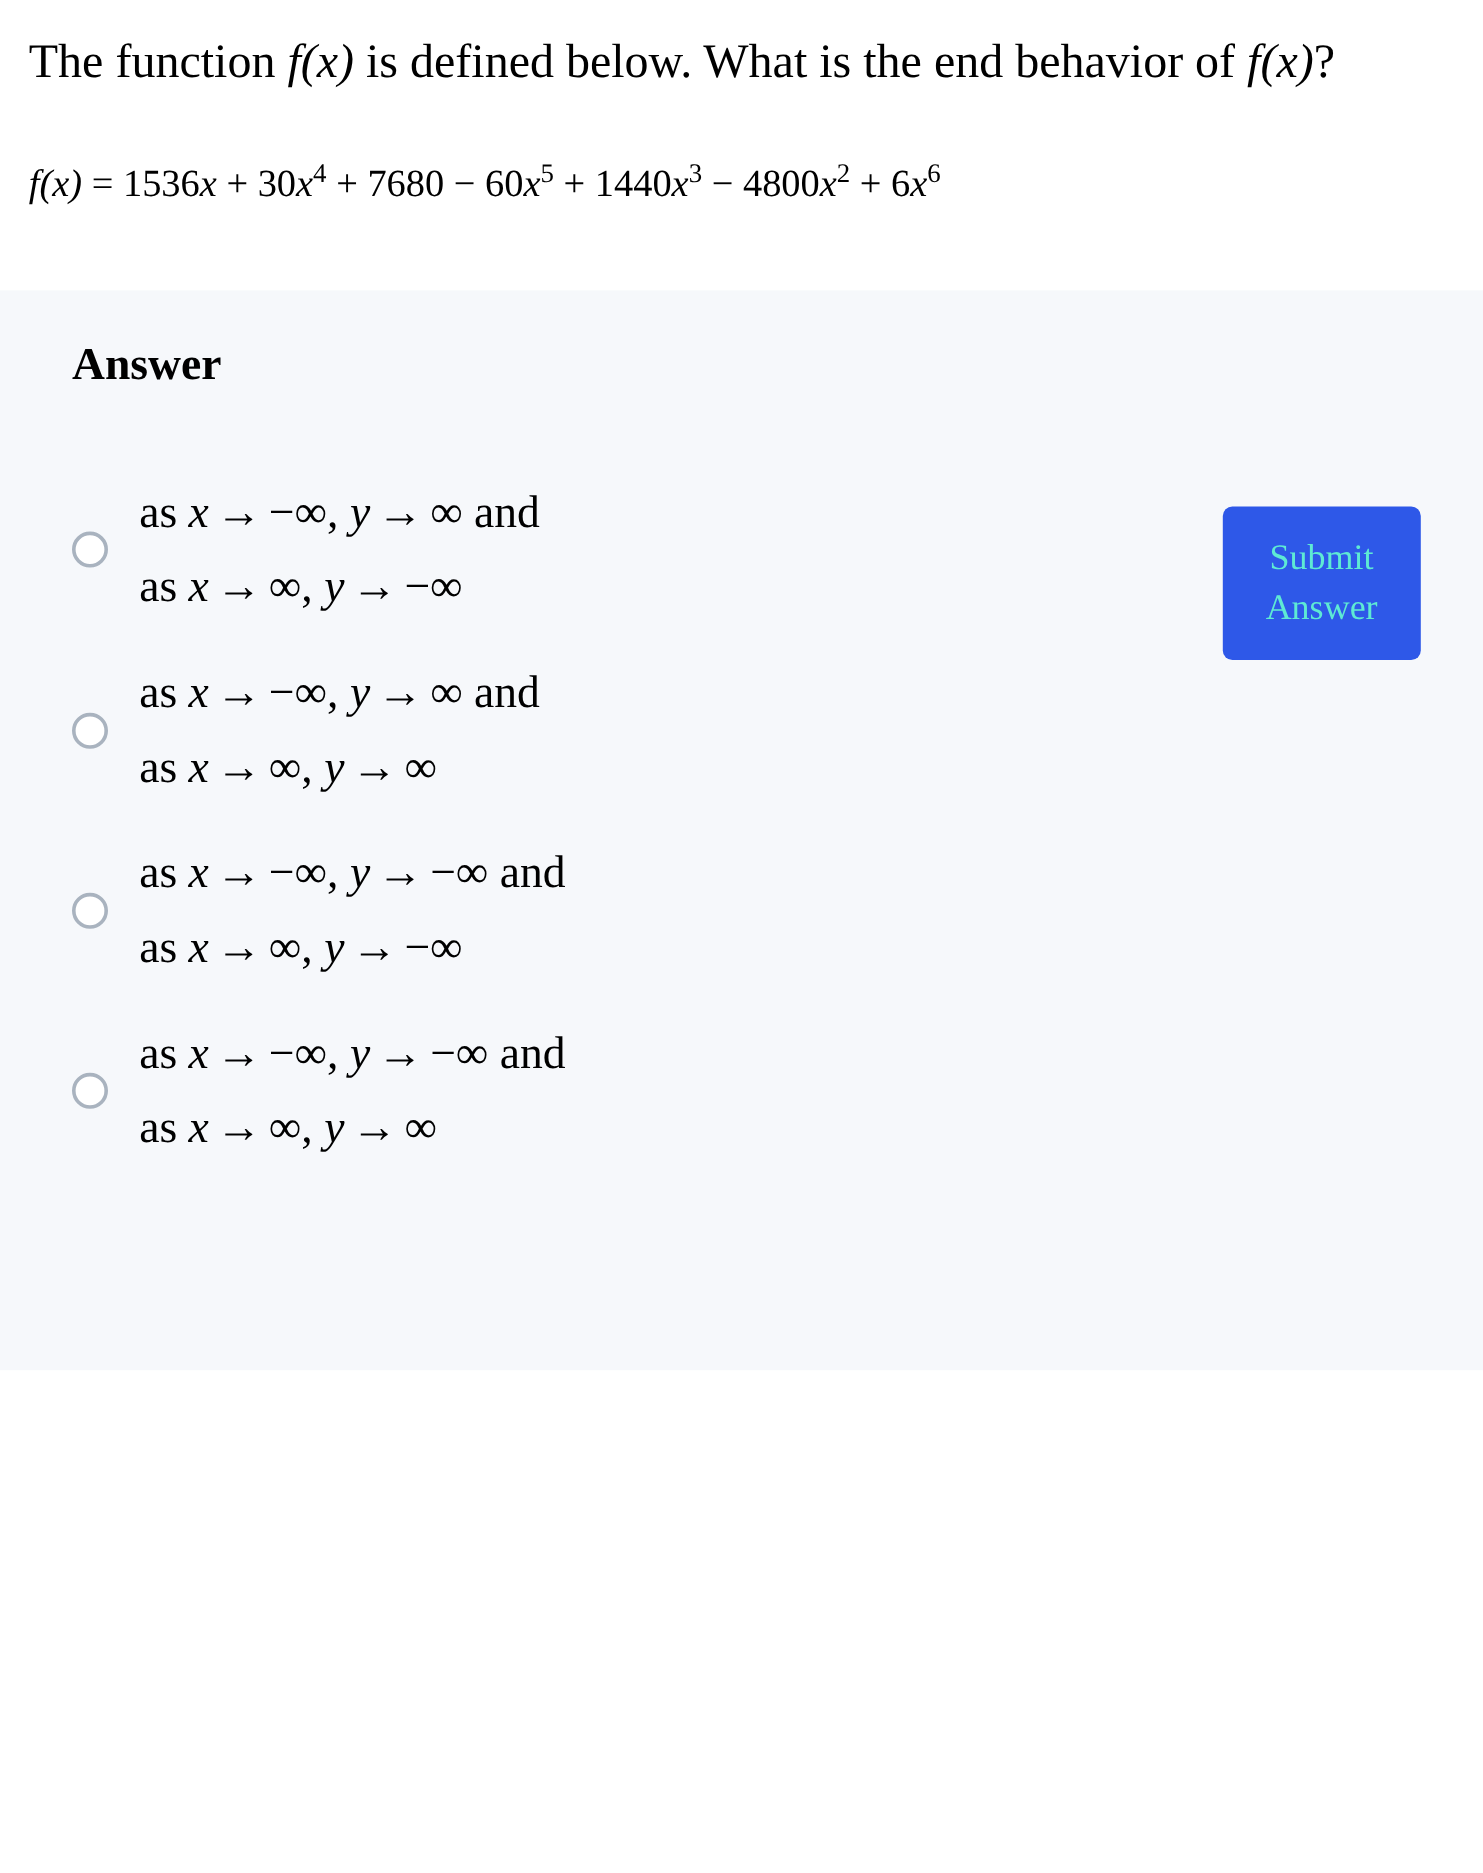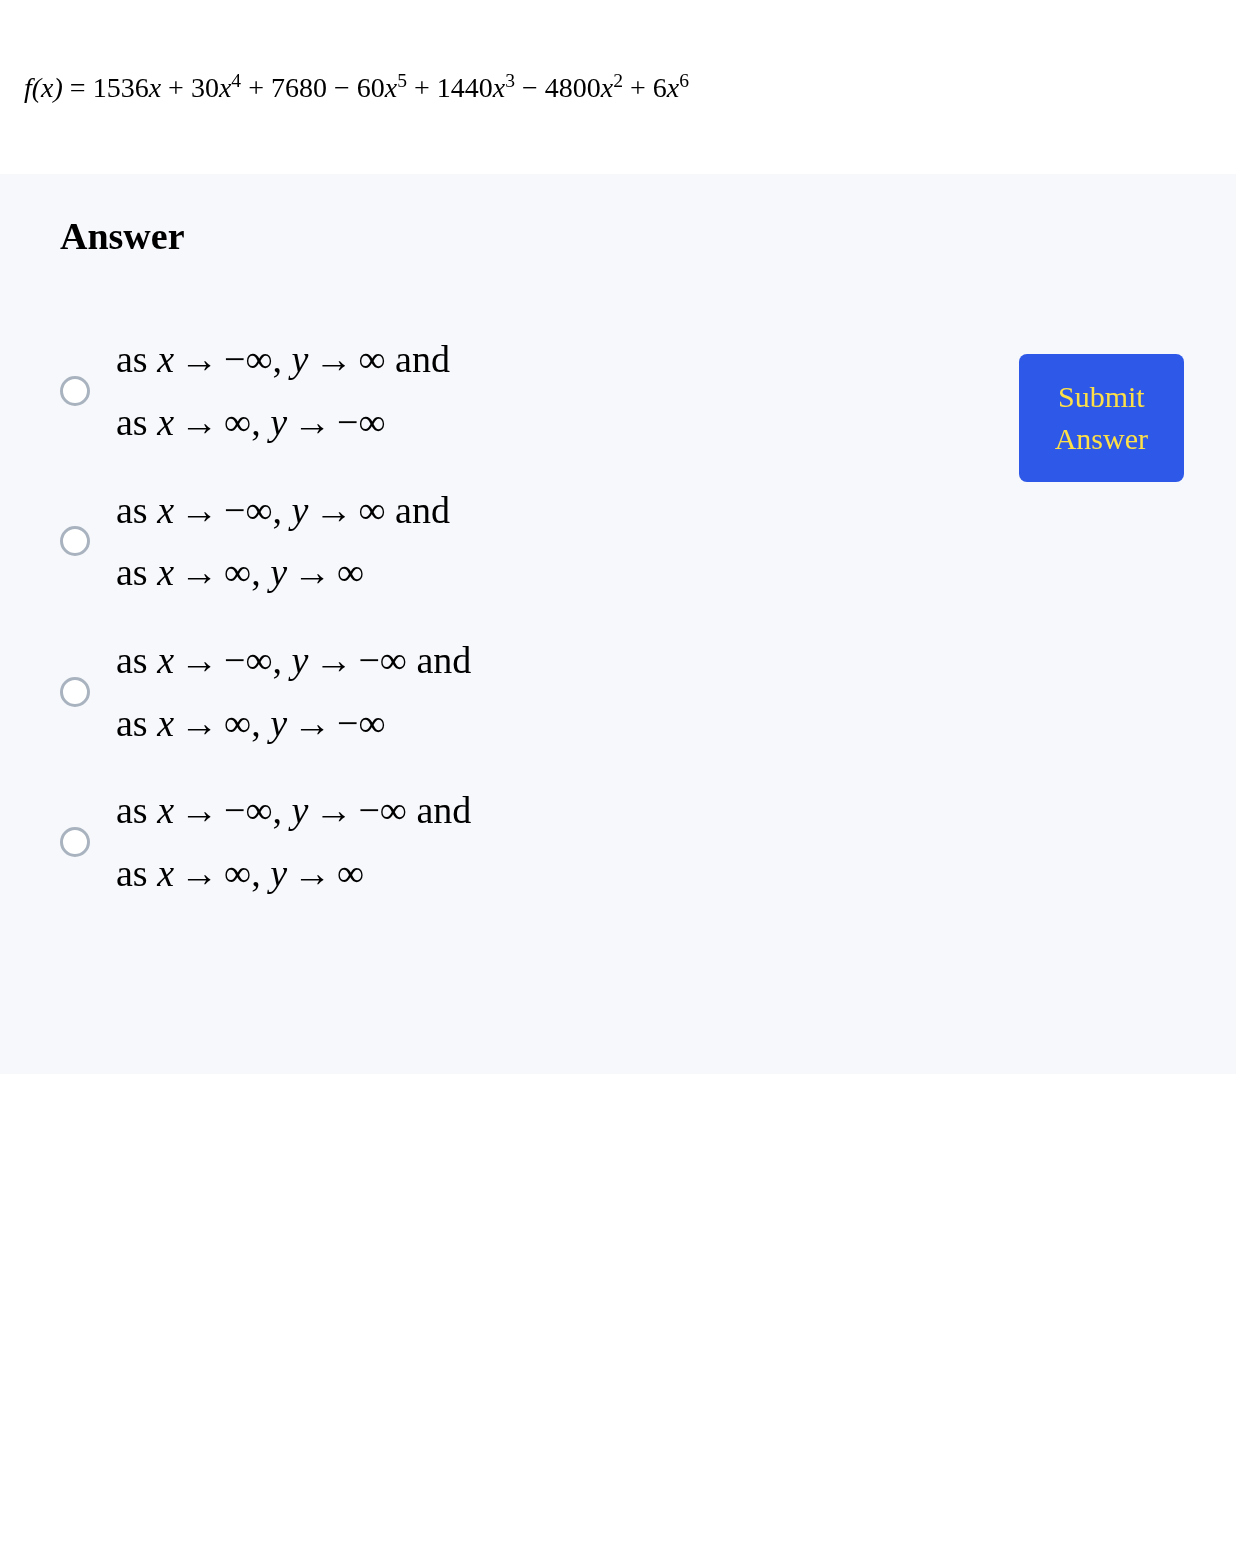--- a/index.html
+++ b/index.html
@@ -15,21 +15,21 @@
     padding: 20px 24px 40px 24px;
   }
   .question-text {
     font-size: 40px;
     line-height: 1.55;
     font-family: Georgia, 'Times New Roman', serif;
   }
   .equation-block {
     margin-top: 50px;
     margin-bottom: 30px;
-    font-size: 28px;
+    font-size: 32px;
     font-family: 'Times New Roman', serif;
     font-style: italic;
     white-space: nowrap;
   }
   .equation-block .upright { font-style: normal; }
   .equation-block sup { font-size: 0.7em; font-style: normal; }
   .answer-area {
     background: #f6f8fb;
     padding: 40px 24px 60px 60px;
     position: relative;
@@ -70,35 +70,38 @@
     font-family: 'Times New Roman', serif;
     line-height: 1.65;
   }
   .option-text .mi { font-style: italic; }
   .option-text .arrow { display: inline-block; padding: 0 6px; }
   .submit-btn {
     position: absolute;
     top: 180px;
     right: 52px;
     background: #2e58e8;
-    color: #fde047;
+    color: #5eead4;
     border: none;
     border-radius: 8px;
     padding: 22px 36px;
     font-size: 30px;
     font-family: Georgia, 'Times New Roman', serif;
     text-align: center;
     line-height: 1.4;
     cursor: pointer;
   }
 </style>
 </head>
 <body>
 
 <div class="question-area">
+  <div class="question-text">
+    <span>The function </span><span style="font-style:italic;font-family:'Times New Roman',serif">f(x)</span><span> is defined below. What is the end behavior of </span><span style="font-style:italic;font-family:'Times New Roman',serif">f(x)</span><span>?</span>
+  </div>
 
   <div class="equation-block">
     <span>f(x)</span><span class="upright"> = </span><span class="upright">1536</span><span>x</span><span class="upright"> + </span><span class="upright">30</span><span>x</span><sup>4</sup><span class="upright"> + </span><span class="upright">7680</span><span class="upright"> − </span><span class="upright">60</span><span>x</span><sup>5</sup><span class="upright"> + </span><span class="upright">1440</span><span>x</span><sup>3</sup><span class="upright"> − </span><span class="upright">4800</span><span>x</span><sup>2</sup><span class="upright"> + </span><span class="upright">6</span><span>x</span><sup>6</sup>
   </div>
 </div>
 
 <div class="answer-area">
   <div class="answer-heading">Answer</div>
 
   <button class="submit-btn">

